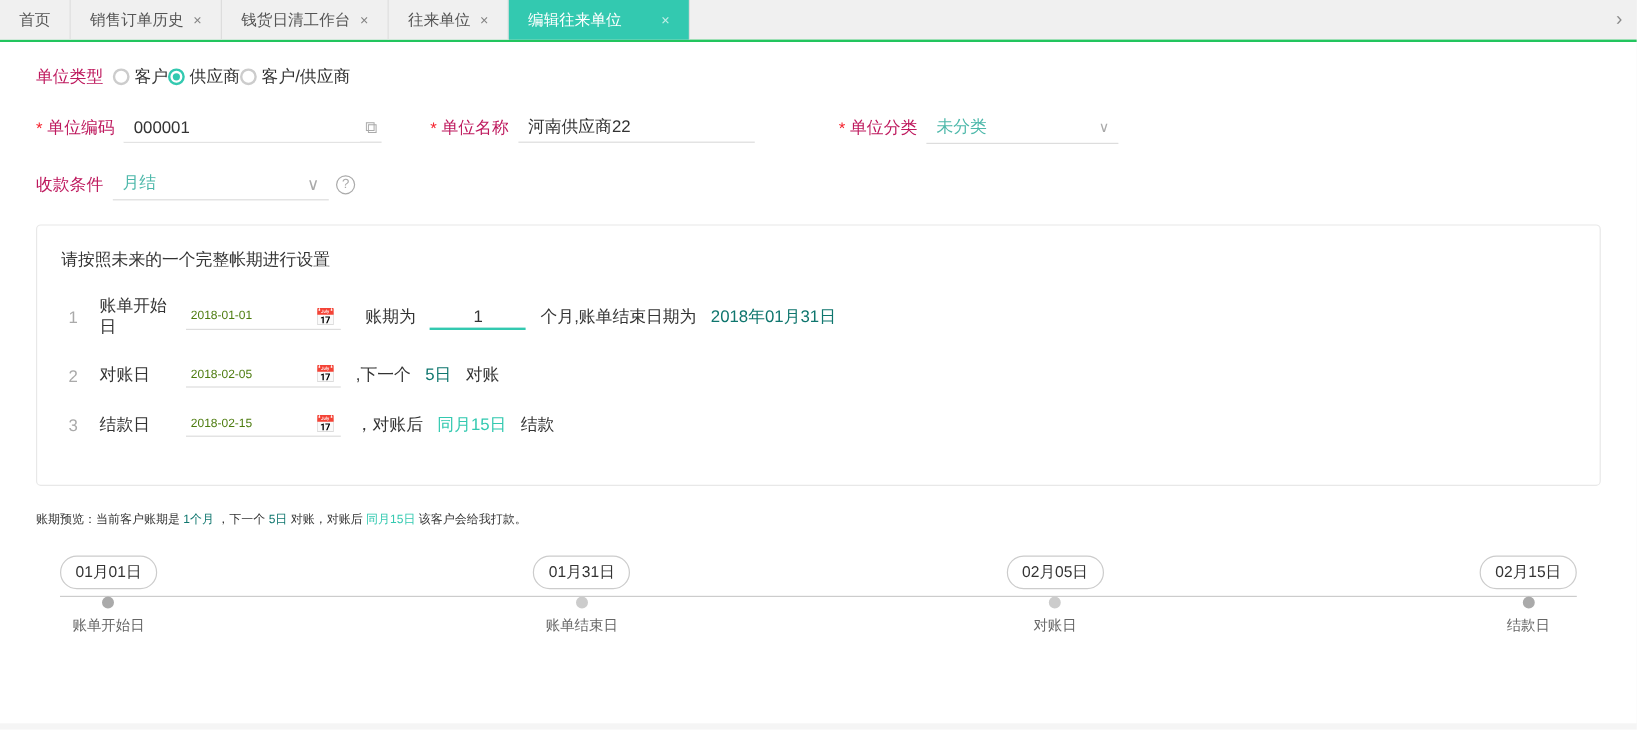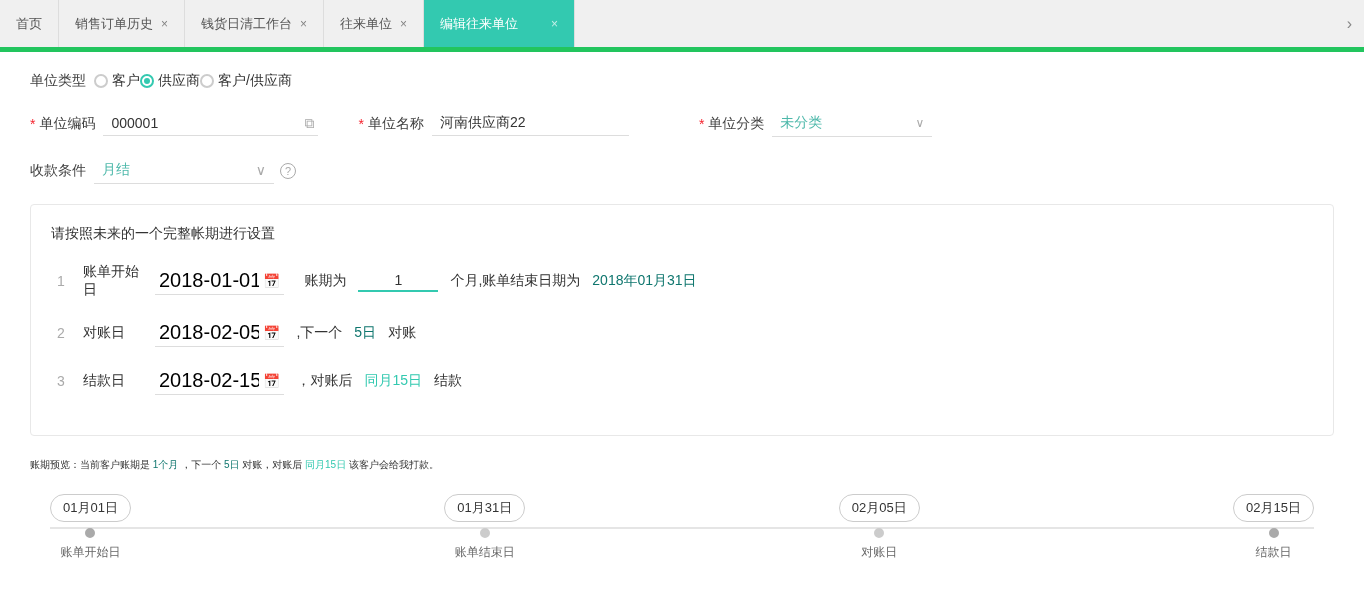--- a/index.html
+++ b/index.html
@@ -3,22 +3,22 @@
   <meta charset="utf-8">
   <style>
     * { box-sizing: border-box; margin: 0; padding: 0; }
     body { font-family: "Microsoft YaHei", "PingFang SC", sans-serif; font-size: 14px; color: #333; background: #f5f5f5; }
 
     
     .tab-bar {
       display: flex;
       align-items: center;
       background: #f0f0f0;
-      border-bottom: 5px solid #22c55e;
-      height: 52px;
+      border-bottom: 2px solid #22c55e;
+      height: 35px;
       padding-left: 0;
     }
     .tab-item {
       display: flex;
       align-items: center;
       padding: 0 16px;
       height: 100%;
       cursor: pointer;
       font-size: 13px;
       color: #555;
@@ -60,21 +60,21 @@
       margin-bottom: 20px;
       flex-wrap: wrap;
       gap: 10px;
     }
     .form-field {
       display: flex;
       align-items: center;
       margin-right: 30px;
     }
     .form-label {
-      color: #404040;
+      color: #be185d;
       white-space: nowrap;
       margin-right: 8px;
     }
     .required-star {
       color: #f5222d;
       margin-right: 4px;
     }
     .radio-group {
       display: flex;
       align-items: center;
@@ -195,22 +195,22 @@
     }
     .date-input-wrap {
       display: flex;
       align-items: center;
       border-bottom: 1px solid #ddd;
       padding: 2px 4px;
     }
     .date-input {
       border: none;
       outline: none;
-      font-size: 20px;
-      color: #000000;
+      font-size: 10px;
+      color: #4d7c0f;
       width: 100px;
     }
     .cal-icon {
       color: #33c9b0;
       font-size: 14px;
       cursor: pointer;
       margin-left: 4px;
     }
     .highlight-orange {
       color: #0f766e;

